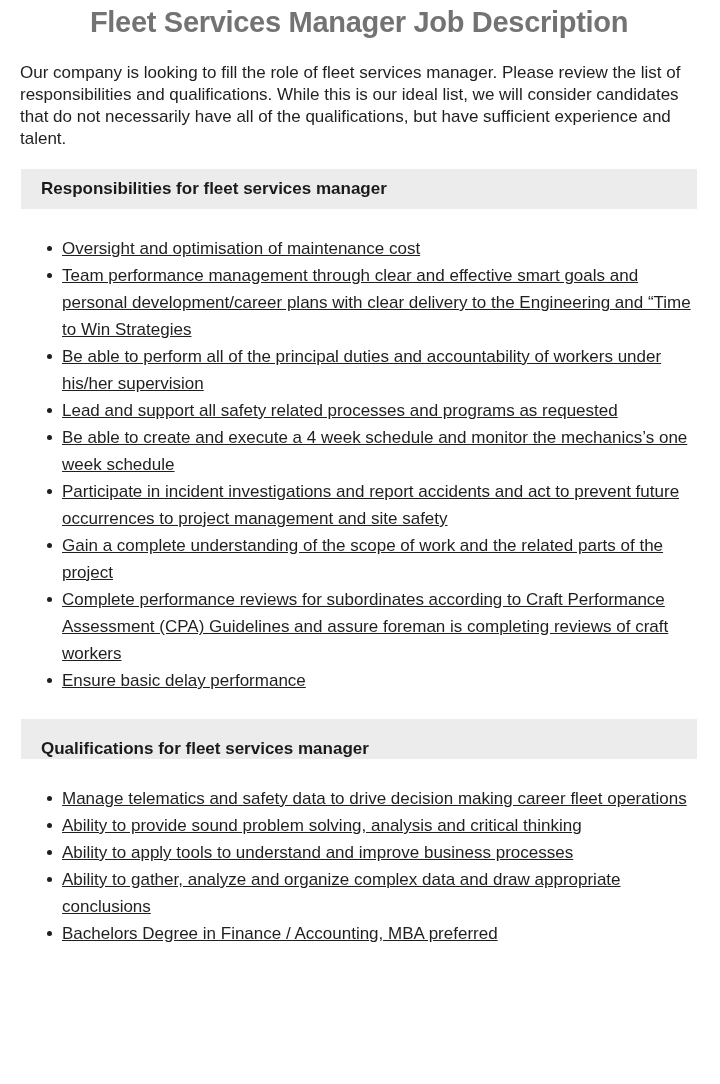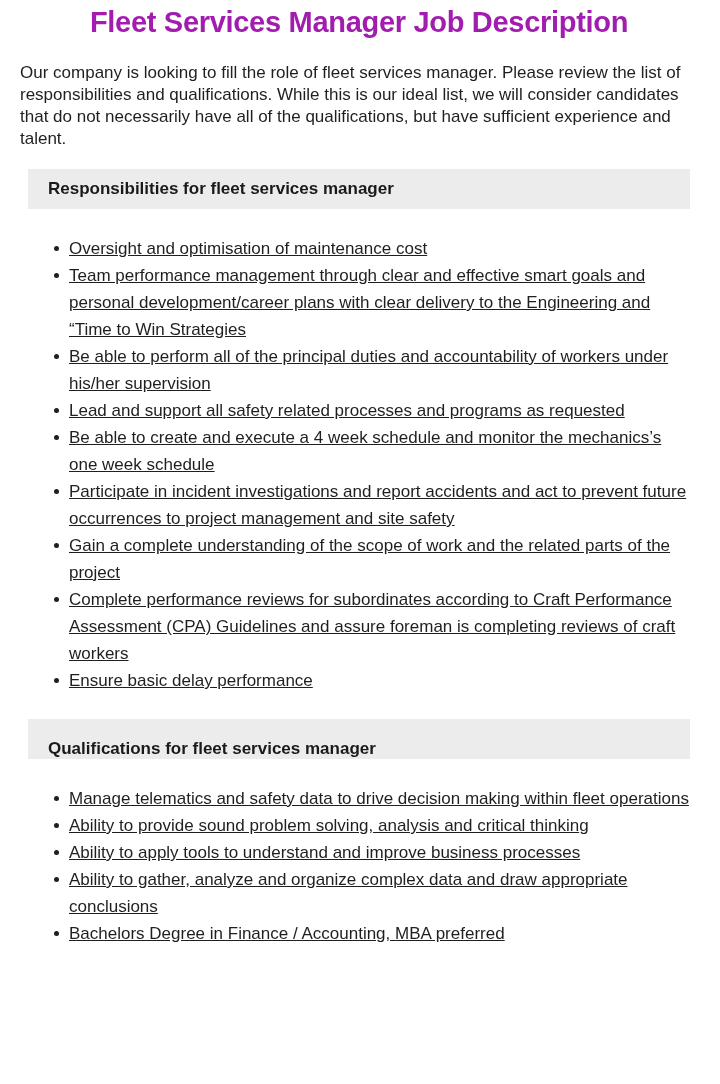--- a/index.html
+++ b/index.html
@@ -18,28 +18,28 @@
     padding: 5px 22px 40px 20px;
   }
   h1.page-title {
     margin: 0;
     padding: 0;
     font-size: 29px;
     line-height: 34px;
     font-weight: 800;
     text-align: center;
     letter-spacing: -0.3px;
-    color: #a21caf;
+    color: #737373;
   }
   p.intro {
     margin: 23px 0 0 0;
     font-size: 17px;
     line-height: 22px;
   }
-  section.jd-section { margin: 8px; }
+  section.jd-section { margin: 1px; }
   .section-bar {
     margin-top: 19px;
     background: #ececec;
     height: 40px;
     display: flex;
     align-items: center;
     padding-left: 20px;
     box-sizing: border-box;
   }
   .section-bar .bar-label {
@@ -97,21 +97,21 @@
         <li>Complete performance reviews for subordinates according to Craft Performance Assessment (CPA) Guidelines and assure foreman is completing reviews of craft workers</li>
         <li>Ensure basic delay performance</li>
       </ul>
   </section>
 
   <section class="jd-section">
     <div class="section-bar">
       <span class="bar-label">Qualifications for fleet services manager</span>
     </div>
     <ul class="jd-list">
-        <li>Manage telematics and safety data to drive decision making within fleet operations</li>
+        <li>Manage telematics and safety data to drive decision making career fleet operations</li>
         <li>Ability to provide sound problem solving, analysis and critical thinking</li>
         <li>Ability to apply tools to understand and improve business processes</li>
         <li>Ability to gather, analyze and organize complex data and draw appropriate conclusions</li>
         <li>Bachelors Degree in Finance / Accounting, MBA preferred</li>
       </ul>
   </section>
 
 </main>
 
 </body></html>

